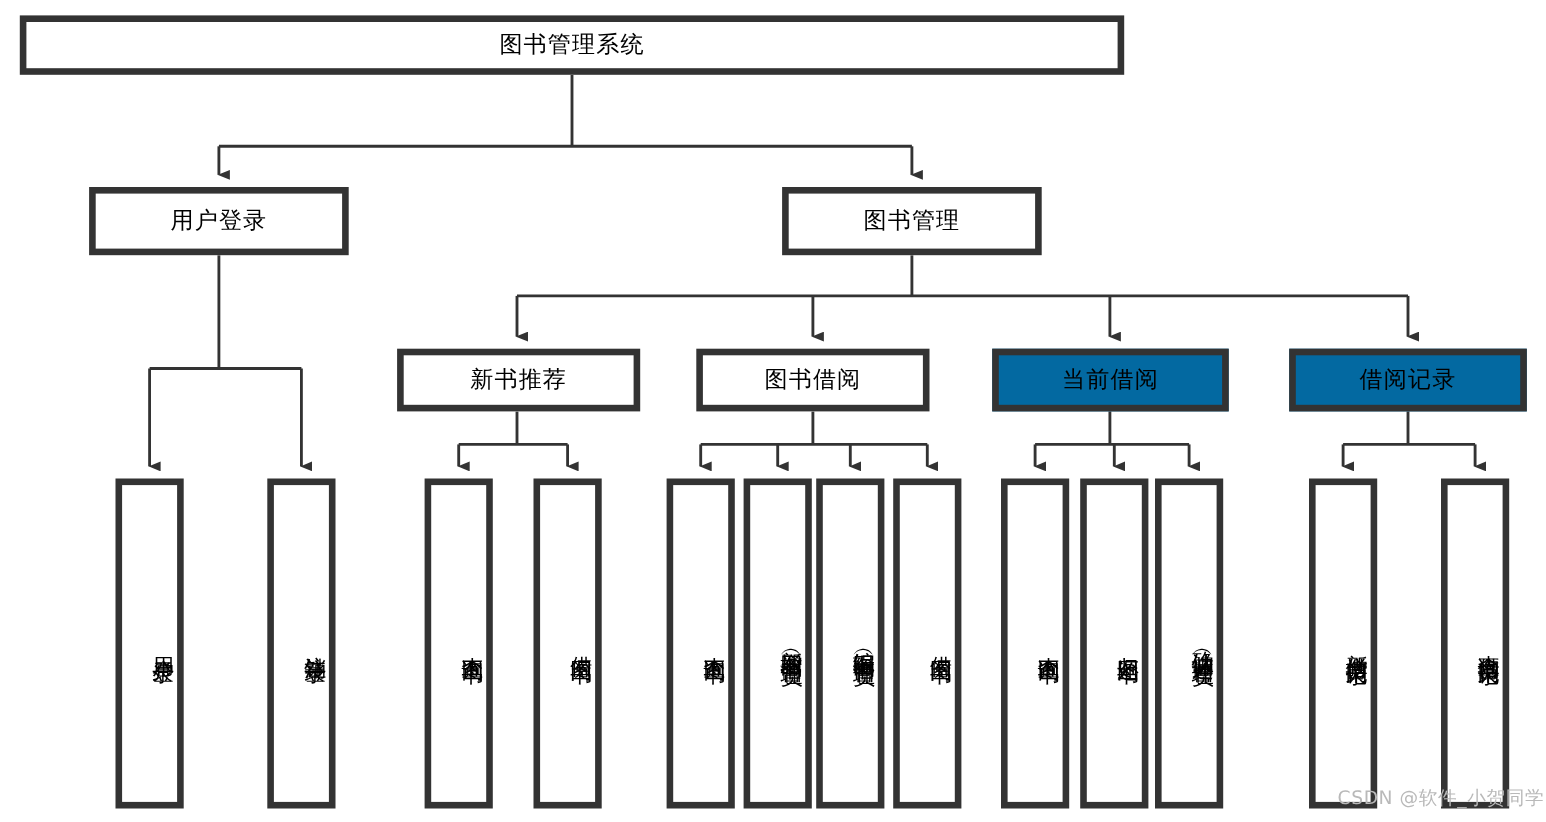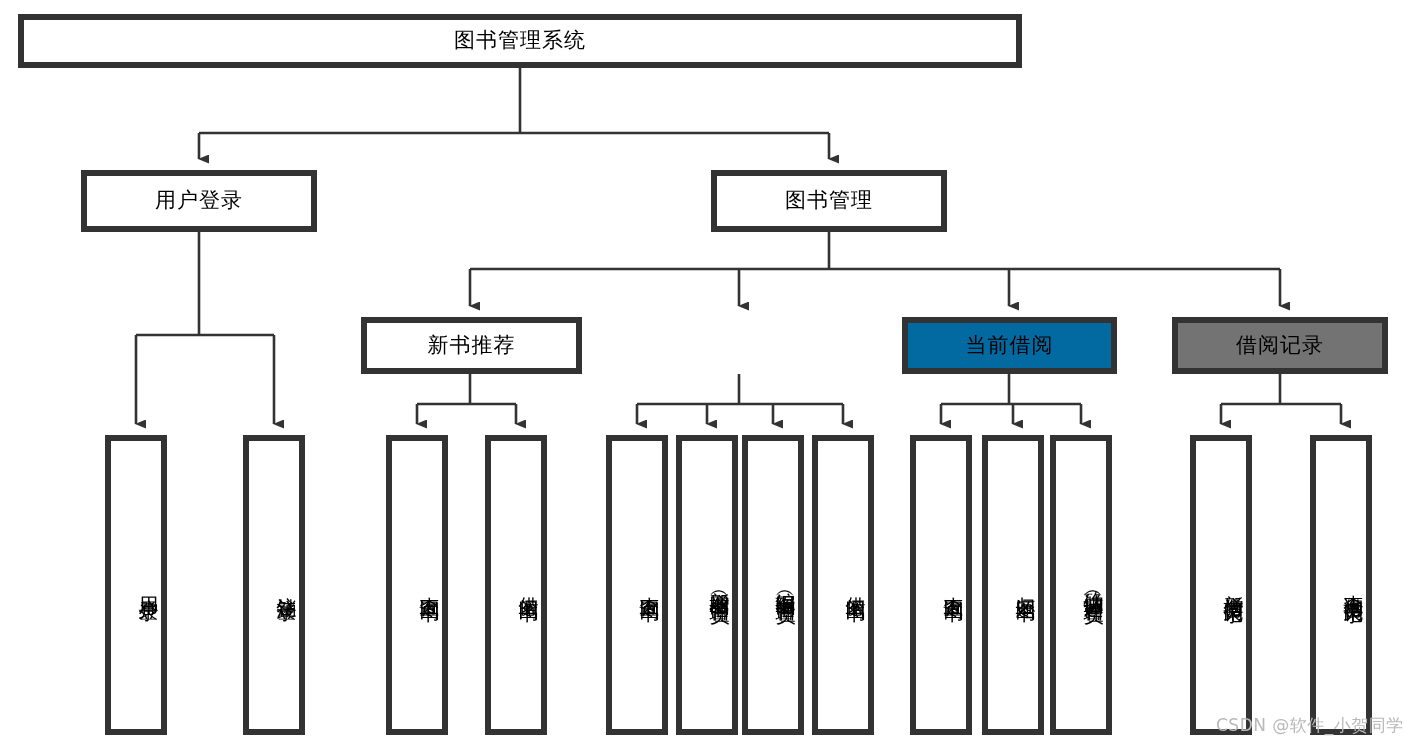--- a/index.html
+++ b/index.html
@@ -128,24 +128,27 @@
   <div class="node node-h" id="node-l2-0" style="left: 81px; top: 170px; width: 236px; height: 62px; border-color: rgb(51, 51, 51); color: rgb(0, 0, 0); background: rgb(255, 255, 255);">
     <span>用户登录</span>
   </div>
   <div class="node node-h" id="node-l2-1" style="left: 711px; top: 170px; width: 236px; height: 62px; border-color: rgb(51, 51, 51); color: rgb(0, 0, 0); background: rgb(255, 255, 255);">
     <span>图书管理</span>
   </div>
 
   <div class="node node-h" id="node-l3-0" style="left: 361px; top: 317px; width: 221px; height: 57px; border-color: rgb(51, 51, 51); color: rgb(0, 0, 0); background: rgb(255, 255, 255);">
     <span>新书推荐</span>
   </div>
+  <div class="node node-h" id="node-l3-1" style="left: 633px; top: 317px; width: 212px; height: 57px; border-color: rgb(51, 51, 51); color: rgb(0, 0, 0); background: rgb(255, 255, 255);">
+    <span>图书借阅</span>
+  </div>
   <div class="node node-h" id="node-l3-2" style="left: 902px; top: 317px; width: 215px; height: 57px; border-color: rgb(51, 51, 51); color: rgb(0, 0, 0); background: #0369a1;">
     <span>当前借阅</span>
   </div>
-  <div class="node node-h" id="node-l3-3" style="left: 1172px; top: 317px; width: 216px; height: 57px; border-color: rgb(51, 51, 51); color: rgb(0, 0, 0); background: #737373;">
+  <div class="node node-h" id="node-l3-3" style="left: 1172px; top: 317px; width: 216px; height: 57px; border-color: rgb(51, 51, 51); color: rgb(0, 0, 0); background: #0369a1;">
     <span>借阅记录</span>
   </div>
 
   <div class="node node-v" id="node-leaf-0" style="left: 105px; top: 435px; width: 62px; height: 300px; border-color: rgb(51, 51, 51); color: rgb(0, 0, 0); background: rgb(255, 255, 255);">
     <span class="vtext">用户登录</span>
   </div>
   <div class="node node-v" id="node-leaf-1" style="left: 243px; top: 435px; width: 62px; height: 300px; border-color: rgb(51, 51, 51); color: rgb(0, 0, 0); background: rgb(255, 255, 255);">
     <span class="vtext">注销登录</span>
   </div>
   <div class="node node-v" id="node-leaf-2" style="left: 386px; top: 435px; width: 62px; height: 300px; border-color: rgb(51, 51, 51); color: rgb(0, 0, 0); background: rgb(255, 255, 255);">

